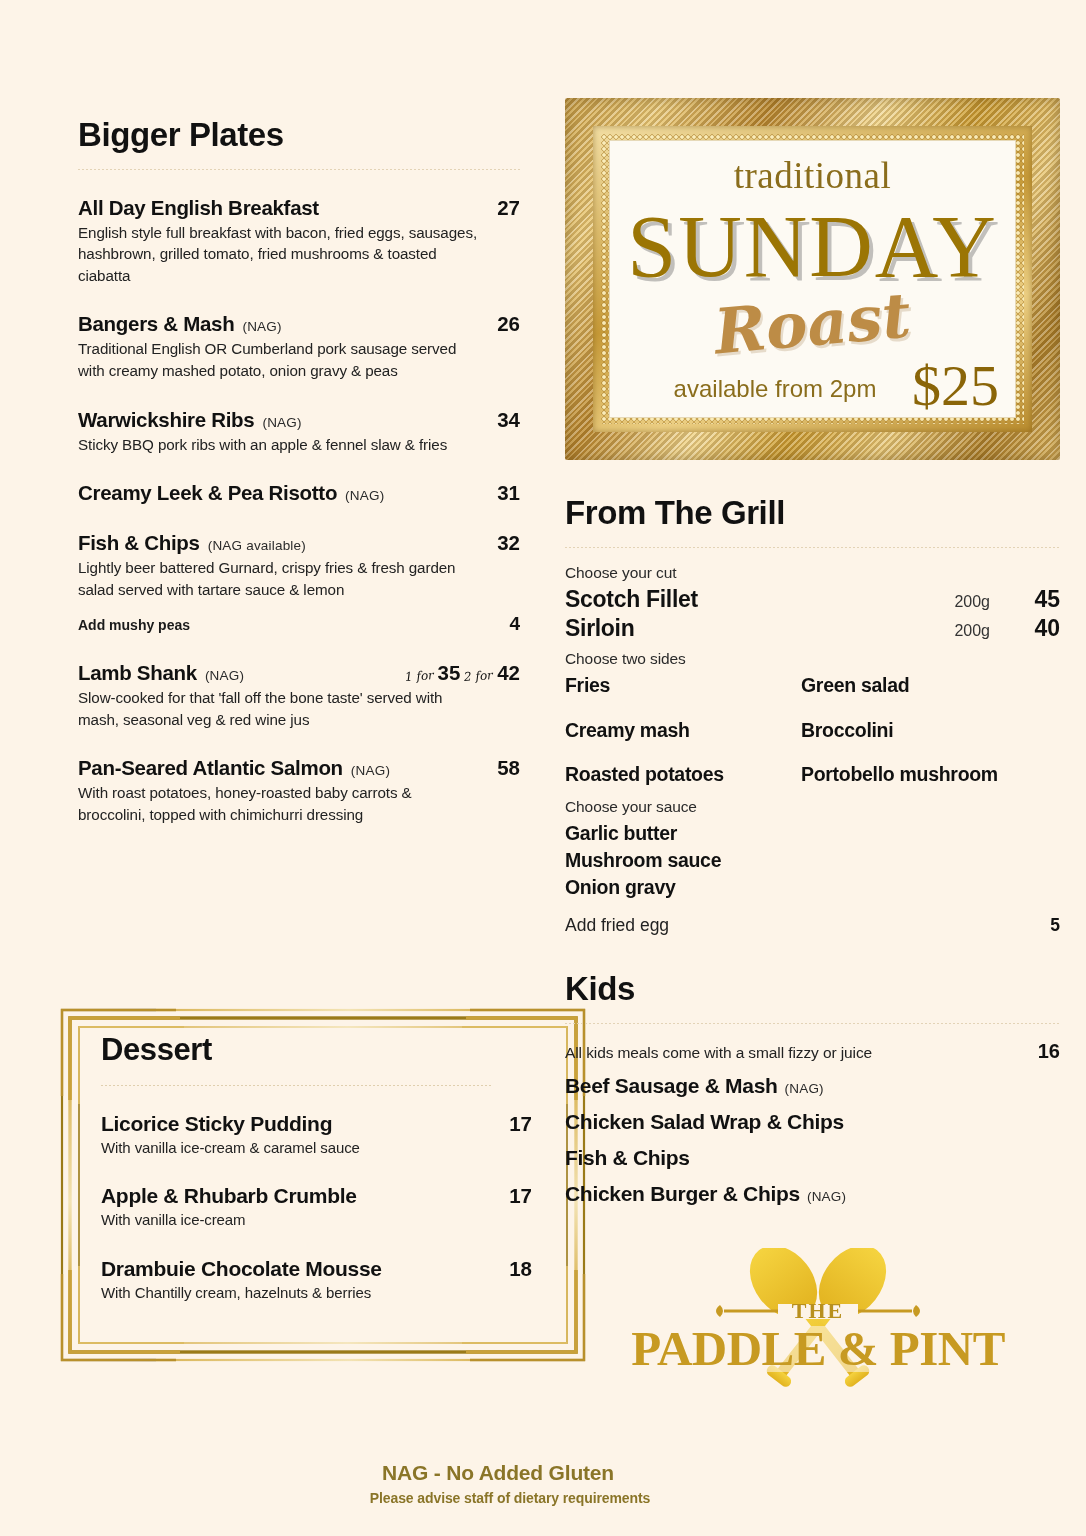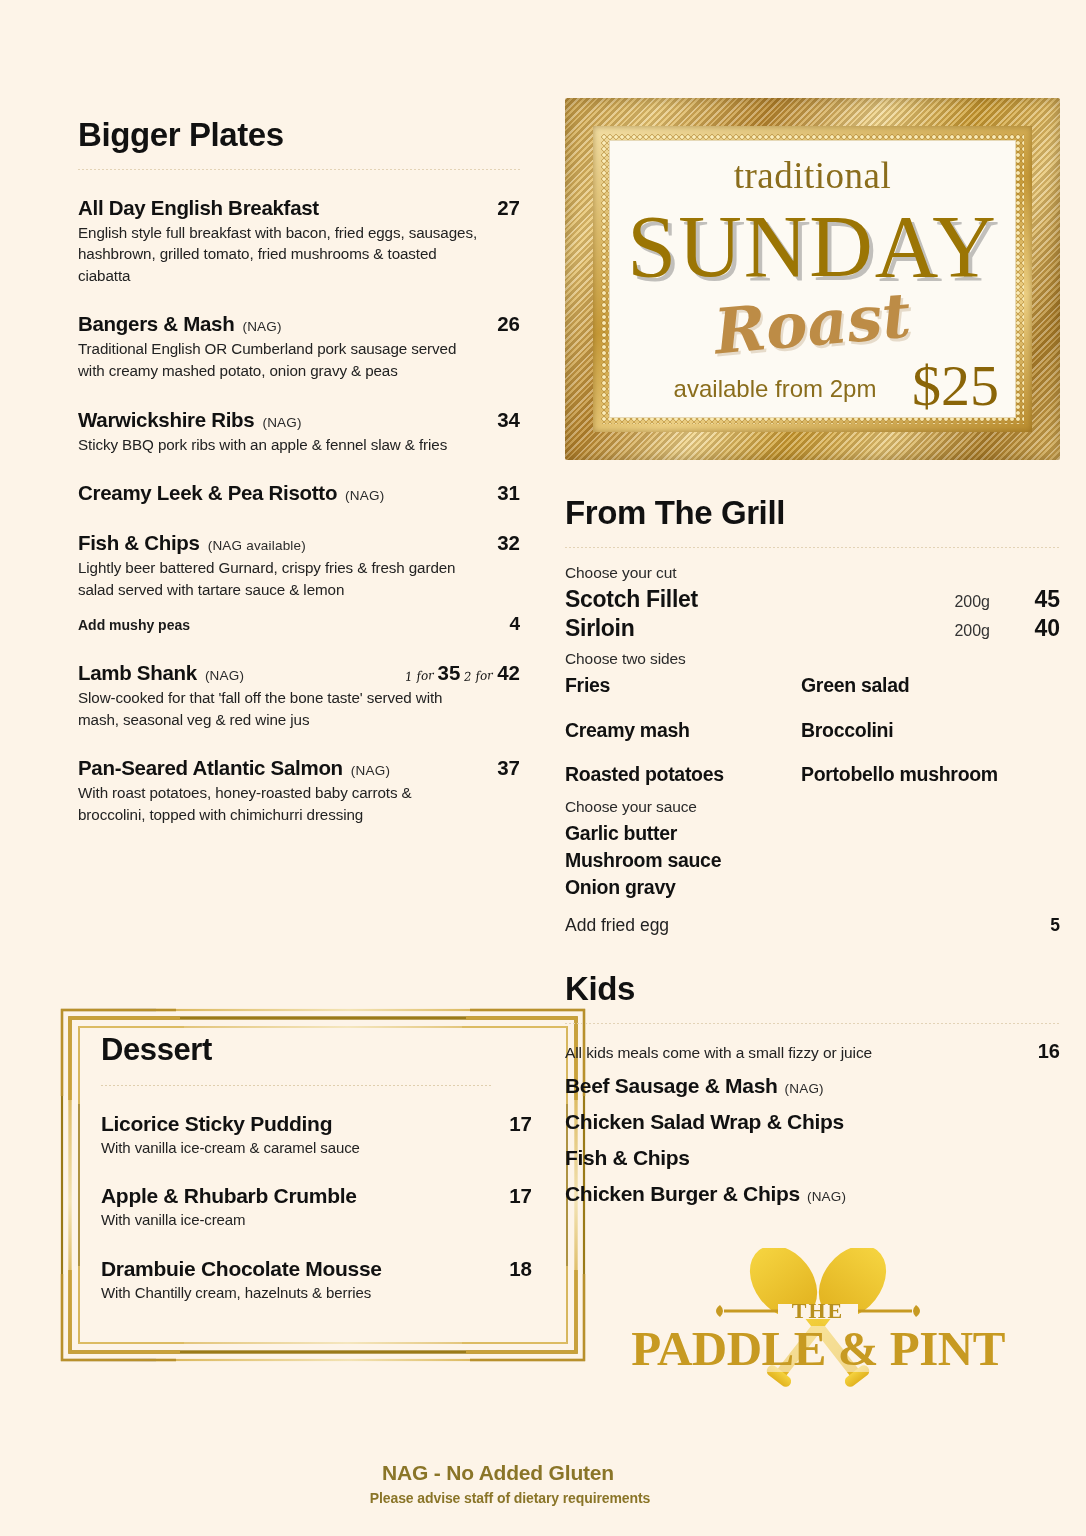--- a/index.html
+++ b/index.html
@@ -479,21 +479,21 @@
       </div>
       <div class="item-desc">Slow-cooked for that 'fall off the bone taste' served with mash, seasonal veg &amp; red wine jus</div>
     </div>
 
     <div class="item">
       <div class="item-head">
         <div class="item-name-wrap">
           <span class="item-name">Pan-Seared Atlantic Salmon</span>
           <span class="nag">(NAG)</span>
         </div>
-        <span class="price">37</span>
+        <span class="price">58</span>
       </div>
       <div class="item-desc">With roast potatoes, honey-roasted baby carrots &amp; broccolini, topped with chimichurri dressing</div>
     </div>
   </div>
 
   <div class="dessert-box">
     <svg class="frame-svg" viewBox="0 0 534 362" preserveAspectRatio="none">
       <defs>
         <linearGradient id="gfadeTop" x1="0" y1="0" x2="1" y2="0">
           <stop offset="0" stop-color="#9a7a18"></stop>

